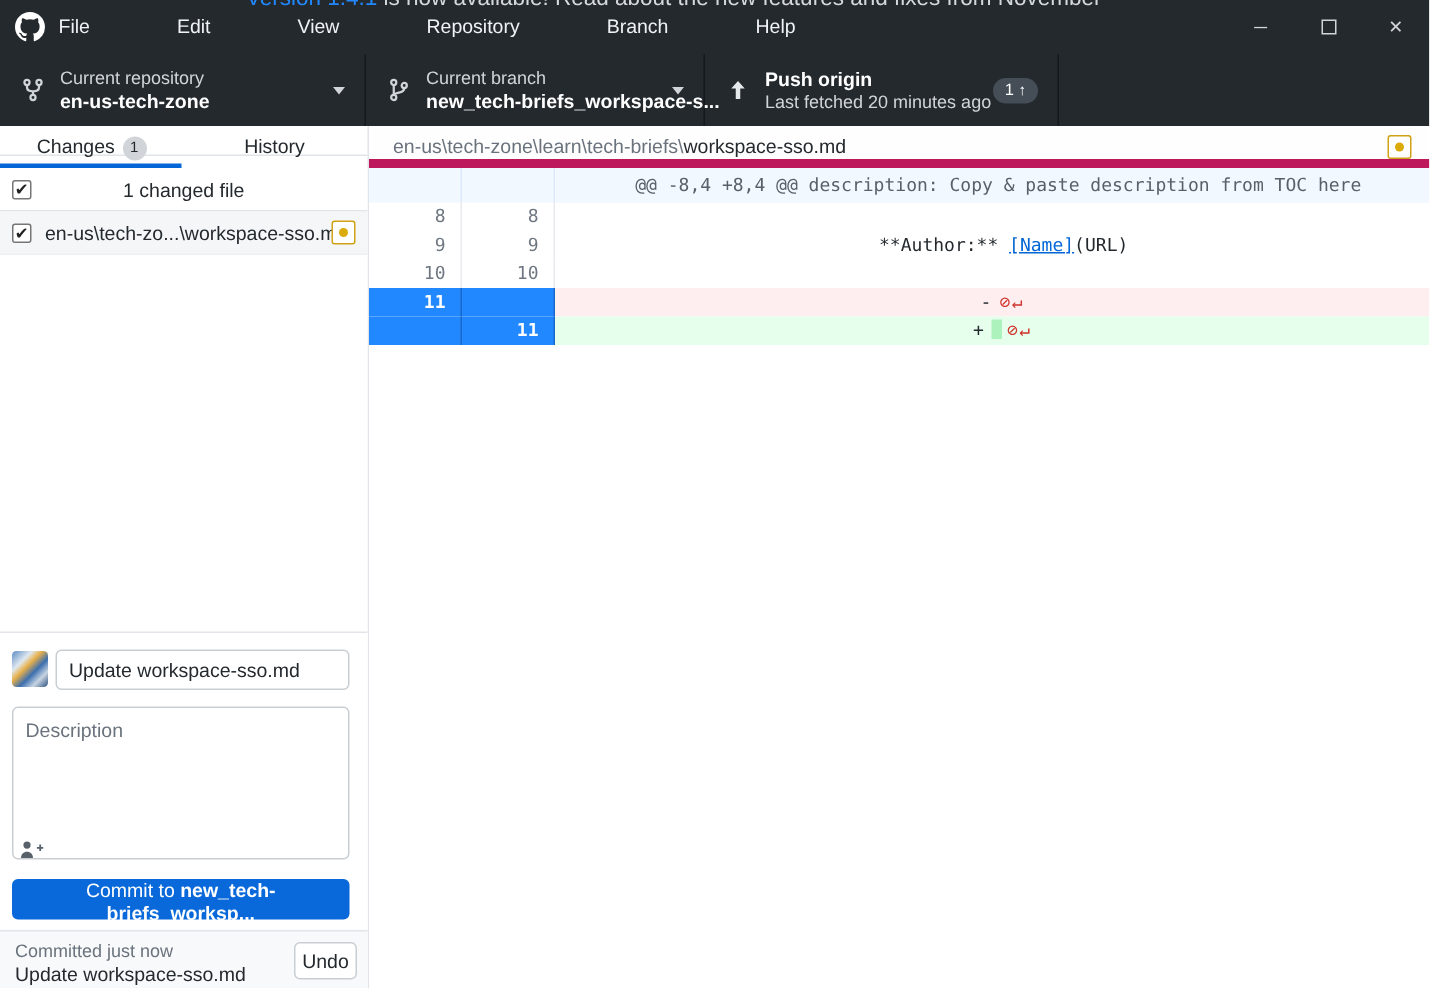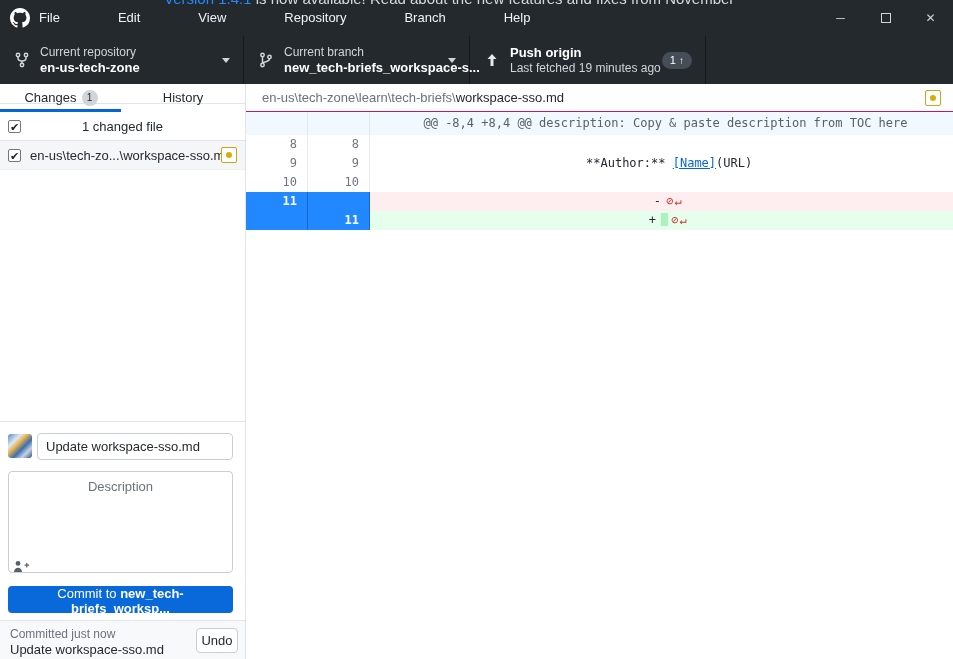--- a/index.html
+++ b/index.html
@@ -36,21 +36,21 @@
   
   .tabbar { position:absolute; left:0; top:84px; width:245px; height:20px; background:#fff; border-bottom:1px solid #e1e4e8; }
   .tab { position:absolute; top:0; height:27px; width:122px; text-align:center; font-size:13px; color:#24292e; line-height:27px; }
   .tab-changes { left:0; }
   .tab-history { left:122px; }
   .tab-underline { position:absolute; left:0; bottom:-1px; width:121px; height:3px; background:#0366d6; }
   .tab-badge { display:inline-block; background:#d1d5da; color:#24292e; border-radius:50%; width:16px; height:16px;
                font-size:10px; line-height:16px; text-align:center; vertical-align:1px; margin-left:5px; }
 
   .diff-header { position:absolute; left:246px; top:84px; width:707px; height:28px; background:#fefefe;
-                 border-bottom:1px solid #be185d; font-size:13px; line-height:27px; padding-left:16px; }
+                 border-bottom:6px solid #be185d; font-size:13px; line-height:27px; padding-left:16px; }
   .path-dirs { color:#6a737d; }
   .path-file { color:#24292e; }
 
   .mod-icon { position:absolute; width:16px; height:16px; border:1px solid #d0a215; border-radius:2px; background:#fff; }
   .mod-icon::after { content:""; position:absolute; left:4px; top:4px; width:6px; height:6px; border-radius:50%; background:#dbab09; }
   .mod-icon-header { right:12px; top:6px; }
   .mod-icon-row { right:8px; top:6px; }
 
   
   .v-divider { position:absolute; left:245px; top:84px; width:1px; height:575px; background:#e1e4e8; }
@@ -63,21 +63,21 @@
               background:#fff; font-size:11px; line-height:12px; text-align:center; color:#222; }
   .files-head .checkbox, .file-row .checkbox { top:8px; }
 
   
   .commit-pane { position:absolute; left:0; top:421px; width:245px; height:199px; border-top:1px solid #e1e4e8; background:#fff; }
   .avatar { position:absolute; left:8px; top:12px; width:24px; height:24px; border-radius:3px;
             background:linear-gradient(135deg,#5b8ac2 0%,#dfe8f0 28%,#e8b04a 42%,#3c6fae 60%,#c7d4e2 78%,#2c4f7d 100%); }
   .summary-input { position:absolute; left:37px; top:11px; width:196px; height:27px; border:1px solid #c9ced3; border-radius:4px;
                    padding:0 8px; font-size:13px; color:#24292e; font-family:"Liberation Sans",sans-serif; outline:none; }
   .desc-area { position:absolute; left:8px; top:49px; width:225px; height:102px; border:1px solid #c9ced3; border-radius:4px;
-               padding:7px 8px; font-size:13px; color:#24292e; font-family:"Liberation Sans",sans-serif; resize:none; outline:none;text-align:center; }
+               padding:7px 8px; font-size:13px; color:#24292e; font-family:"Liberation Sans",sans-serif; resize:none; outline:none; }
   .desc-area::placeholder { color:#6a737d; opacity:1; }
   .coauthor-icon { position:absolute; left:13px; top:138px; width:16px; height:13px; }
   .commit-btn { position:absolute; left:8px; top:164px; width:225px; height:27px; background:#0969da; border:none;
                 border-radius:4px; color:#fff; font-size:13px; font-family:"Liberation Sans",sans-serif; cursor:pointer; }
   .commit-btn b { font-weight:bold; }
 
   
   .footer-bar { position:absolute; left:0; top:620px; width:245px; height:39px; background:#f8f9fa; border-top:1px solid #e1e4e8; }
   .footer-status { position:absolute; left:10px; top:6px; font-size:12px; color:#6a737d; }
   .footer-msg { position:absolute; left:10px; top:21px; font-size:13px; color:#24292e; white-space:nowrap; }
@@ -159,21 +159,21 @@
         <div class="tool-value">new_tech-briefs_workspace-s...</div>
       </div>
       <div class="chevron"></div>
     </div>
     <div class="tool-sec sec-push">
       <svg class="tool-icon" viewBox="0 0 16 16">
           <path fill="#e6e9ec" d="M8 2l4.5 5H9.5v7h-3V7H3.5z"></path>
         </svg>
       <div>
         <div class="tool-value">Push origin</div>
-        <div class="tool-label">Last fetched 19 minutes ago</div>
+        <div class="tool-label">Last fetched 20 minutes ago</div>
       </div>
       <div class="push-badge"><span>1</span> <span class="arr">↑</span></div>
     </div>
   </div>
 
   <div class="tabbar">
     <div class="tab tab-changes">
       <span>Changes</span><span class="tab-badge">1</span>
       <div class="tab-underline"></div>
     </div>

